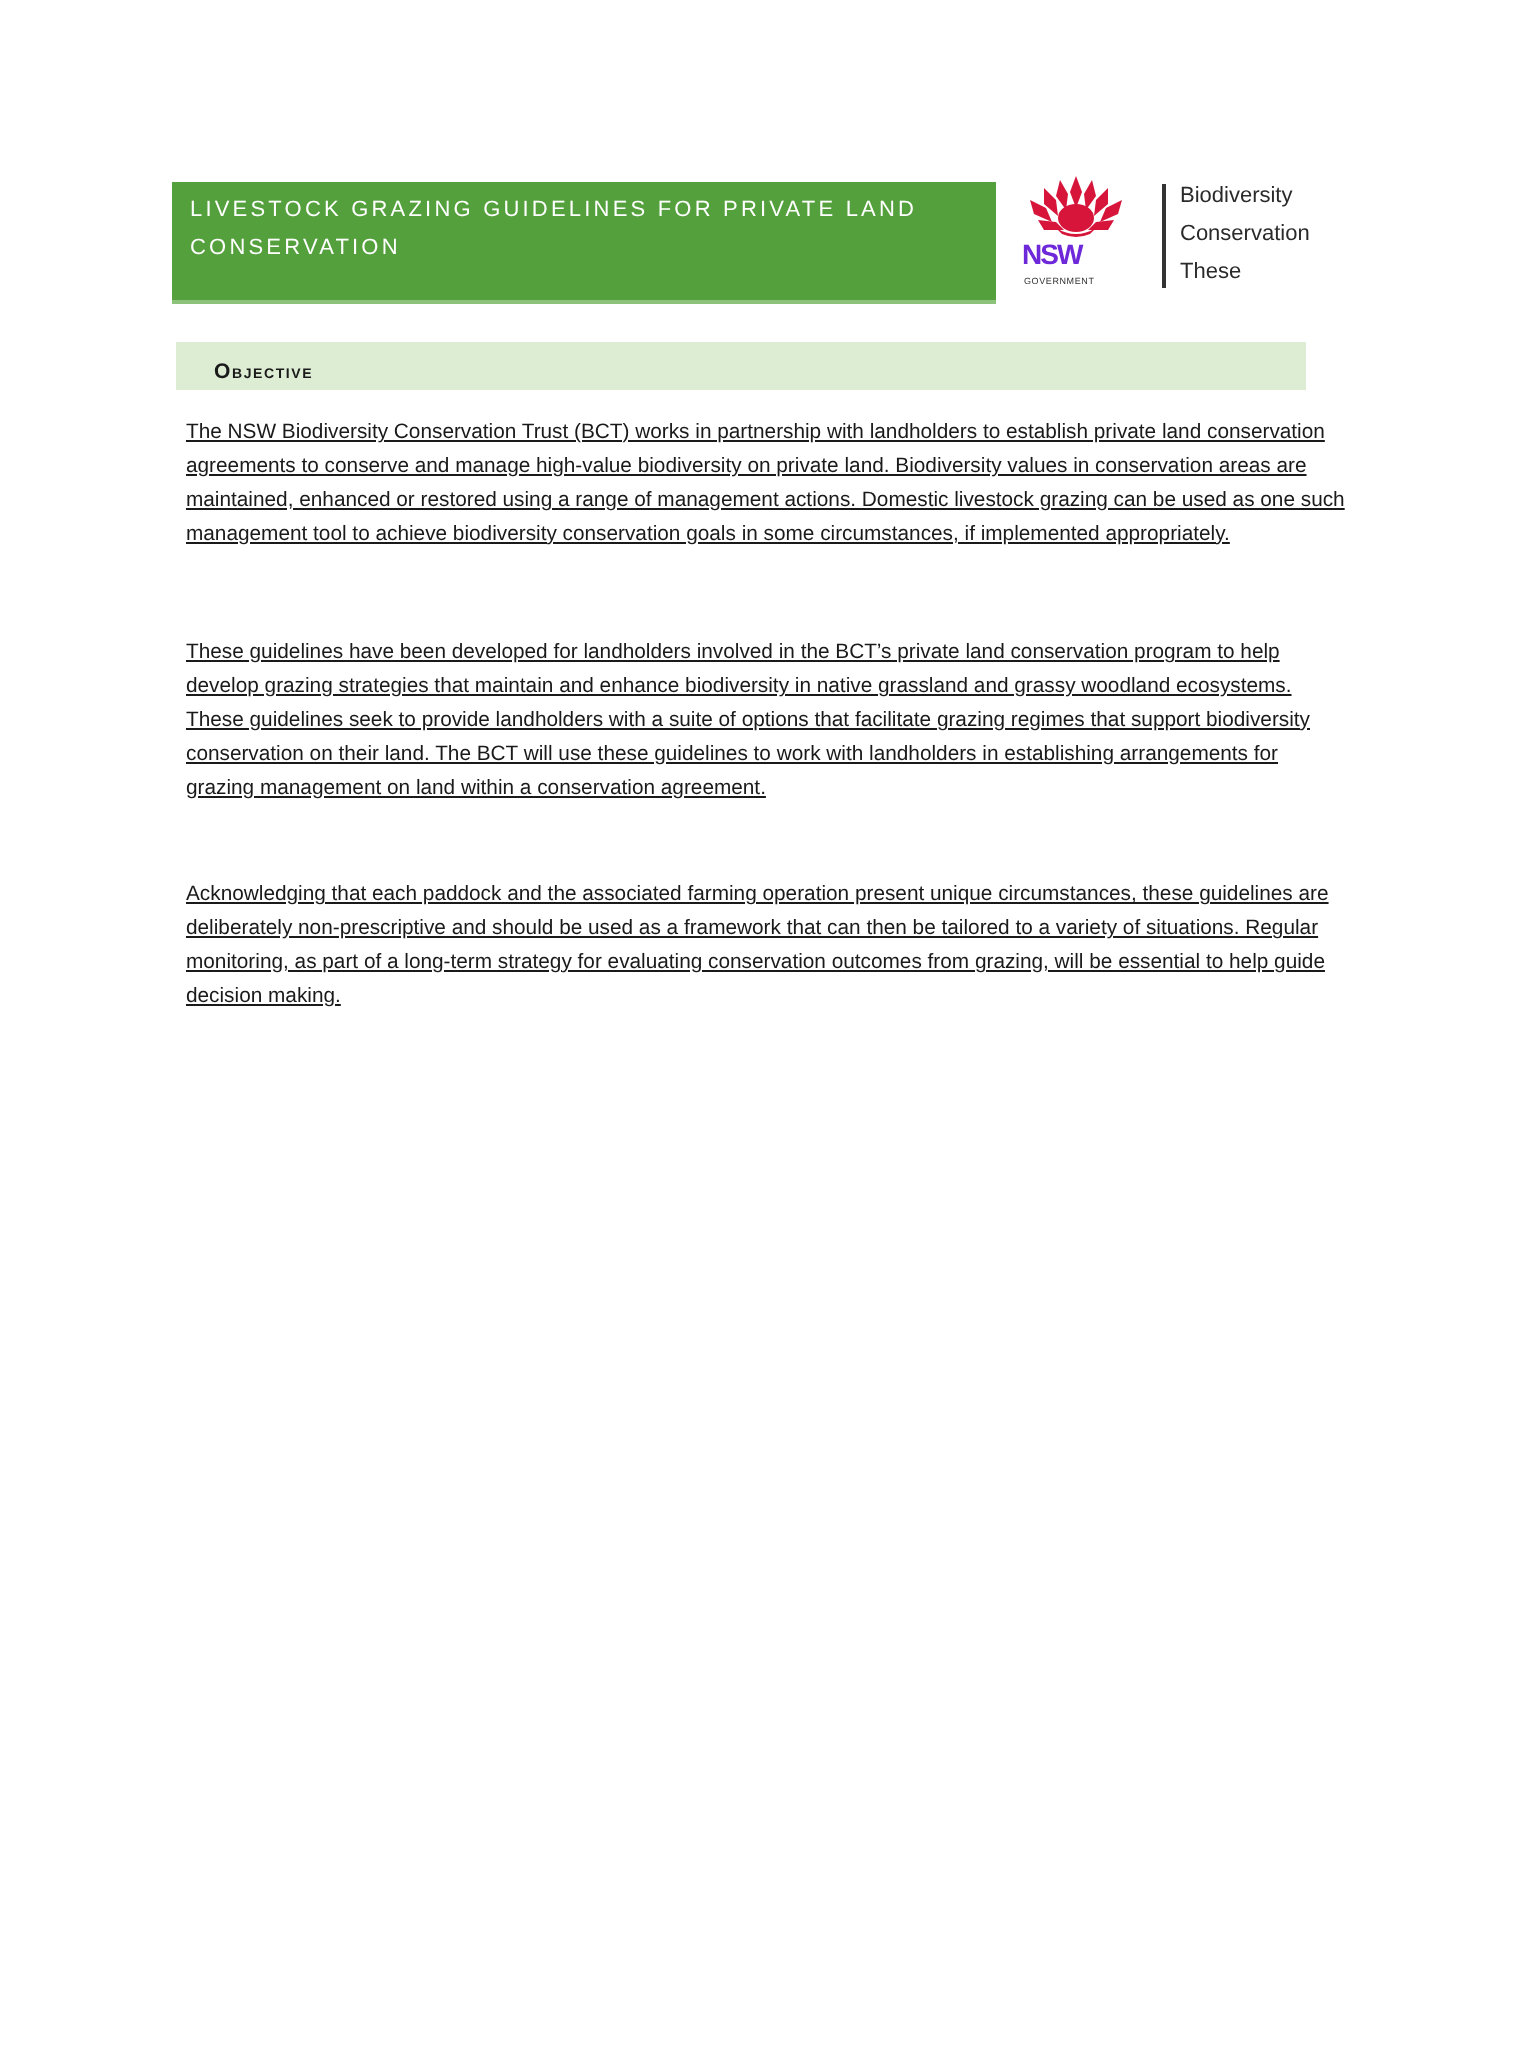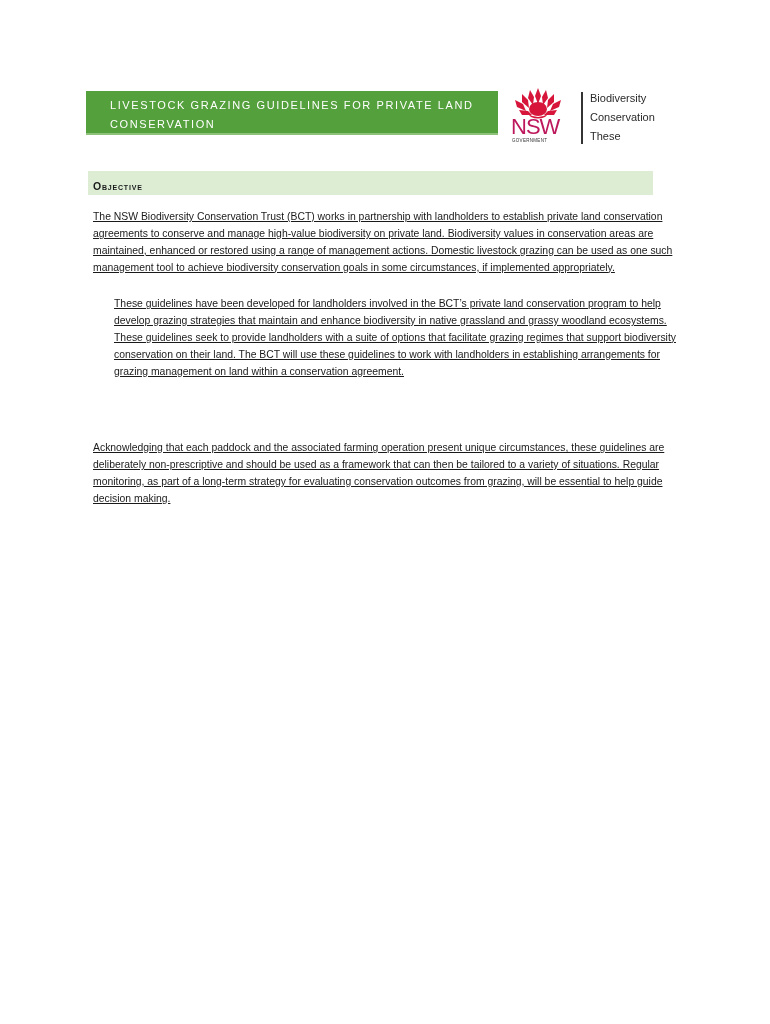--- a/index.html
+++ b/index.html
@@ -18,25 +18,25 @@
     .page {
       position: absolute;
       left: 0; top: 0;
       width: 770px; height: 1024px;
     }
     .title-bar {
       position: absolute;
       left: 86px;
       top: 91px;
       width: 412px;
-      height: 44px;
+      height: 61px;
       background: #54a03c;
       border-bottom: 2px solid #8dc27a;
       box-sizing: border-box;
-      padding: 5px 0 0 24px;
+      padding: 5px 0 0 9px;
     }
     .title-text {
       color: #ffffff;
       font-size: 11px;
       letter-spacing: 1.6px;
       line-height: 19px;
       text-transform: uppercase;
     }
     .logo {
       position: absolute;
@@ -49,23 +49,23 @@
       position: absolute;
       left: 2px;
       top: 4px;
       width: 56px;
       height: 62px;
     }
     .nsw-text {
       position: absolute;
       left: 3px;
       top: 36px;
-      font-size: 22px;
-      font-weight: normal;
-      color: #be185d;
+      font-size: 14px;
+      font-weight: bold;
+      color: #6d28d9;
       letter-spacing: -1px;
       line-height: 22px;
     }
     .nsw-gov {
       position: absolute;
       left: 4px;
       top: 58px;
       font-size: 4.5px;
       color: #333;
       letter-spacing: 0.3px;
@@ -88,41 +88,41 @@
       white-space: nowrap;
     }
     .section-heading-bar {
       position: absolute;
       left: 88px;
       top: 171px;
       width: 565px;
       height: 24px;
       background: #dcedd4;
       box-sizing: border-box;
-      padding: 5px 0 0 5px;
+      padding: 5px 0 0 19px;
     }
     .section-heading {
       font-size: 10.5px;
       font-weight: bold;
       letter-spacing: 0.8px;
       color: #1a1a1a;
       font-variant: small-caps;
     }
     .body-text {
       position: absolute;
       left: 93px;
       width: 580px;
       font-size: 10.4px;
       line-height: 16.9px;
       color: #1a1a1a;
       margin: 0;
       text-decoration: underline;
     }
     .p1 { top: 209px; }
-    .p2 { top: 296px; margin-left: 21px; }
+    .p2 { top: 319px; }
     .p3 { top: 440px; }
   </style>
 </head>
 <body>
 
 <div class="page">
 
   <div class="title-bar">
     <div class="title-text">LIVESTOCK GRAZING GUIDELINES FOR PRIVATE LAND</div>
     <div class="title-text">CONSERVATION</div>

